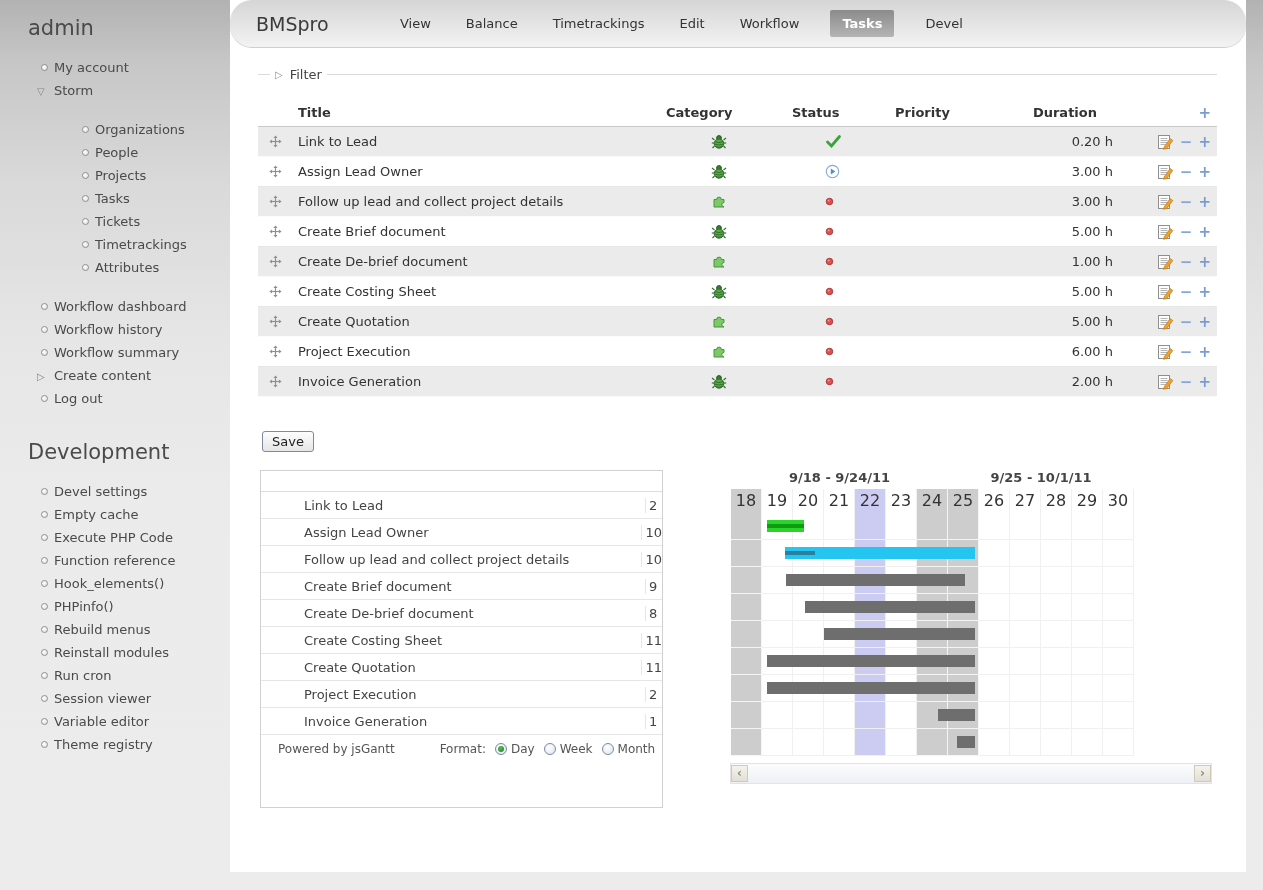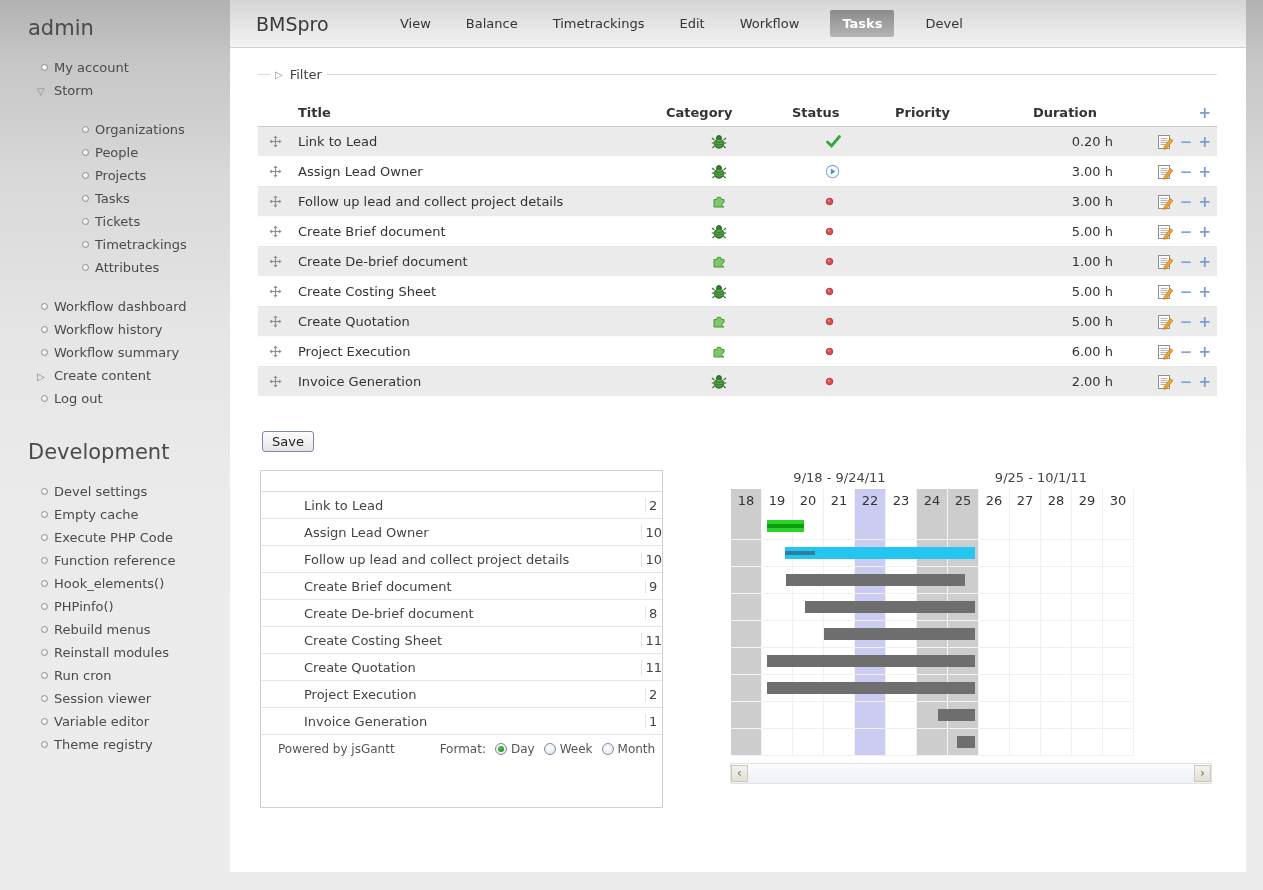--- a/index.html
+++ b/index.html
@@ -15,21 +15,21 @@
   ul.menu{list-style:none;margin:16px;padding:0;}
   ul.menu li{position:relative;line-height:23px;font-size:13px;color:#4a4a4a;padding-left:38px;cursor:pointer;}
   ul.menu ul li{padding-left:63px;}
   .bullet{position:absolute;left:25px;top:8px;width:5px;height:5px;border:1px solid #909090;border-radius:50%;
     background:radial-gradient(circle at 35% 35%,#ffffff,#dcdcdc);}
   ul.menu ul .bullet{left:50px;}
   .tri{position:absolute;left:21px;top:1px;font-size:10px;color:#8d8080;}
   
   .main{position:absolute;left:230px;top:0;width:1016px;height:872px;background:#ffffff;}
   .topbar{height:47px;background:linear-gradient(180deg,#d5d5d5,#f3f3f3);border-bottom:1px solid #cfcfcf;
-    display:flex;align-items:center;}
+    display:flex;align-items:center;border-radius:22px;}
   .brand{font-size:19px;color:#3a3a3a;margin-left:26px;width:112px;}
   .tabs{display:flex;gap:27px;align-items:flex-start;margin-left:28px;}
   .tab{font-size:13px;color:#333;padding:6px 4px;cursor:pointer;white-space:nowrap;}
   .tab.active{background:linear-gradient(180deg,#8b8b8b,#b4b4b4);color:#fff;font-weight:bold;padding:6px 12px;border-radius:2px;}
   .content{padding:16px 29px 0 28px;}
   
   .filter-row{display:flex;align-items:center;height:15px;margin-top:3px;}
   .f-line-a{width:12px;border-top:1px solid #dadada;}
   .f-arrow{color:#9a8c8c;font-size:10px;margin:0 7px 0 5px;line-height:10px;}
   .f-label{font-size:13px;color:#444;padding-right:5px;}
@@ -71,25 +71,25 @@
     white-space:nowrap;overflow:hidden;}
   .g-tdur{padding-left:3px;}
   .g-foot{height:27px;display:flex;align-items:center;font-size:12px;color:#555;padding-left:17px;white-space:nowrap;}
   .g-format{margin-left:45px;display:flex;align-items:center;gap:4px;}
   .g-format .opt{display:flex;align-items:center;gap:4px;margin-right:9px;cursor:pointer;}
   .radio{width:12px;height:12px;border-radius:50%;border:1px solid #7d8aa0;box-sizing:border-box;
     background:radial-gradient(circle at 40% 35%,#ffffff,#dde3ec);position:relative;}
   .radio.checked::after{content:'';position:absolute;left:2px;top:2px;width:6px;height:6px;border-radius:50%;
     background:radial-gradient(circle at 40% 35%,#58c058,#1c7a1c);}
   .g-right{position:absolute;left:473px;top:0;width:403px;}
-  .g-weeks{height:19px;display:flex;font-size:13px;color:#444;}
+  .g-weeks{height:19px;display:flex;font-size:13px;color:#444;font-weight:bold;}
   .g-week{text-align:center;}
   .g-days{height:24px;display:flex;}
   .g-day{width:31px;box-sizing:border-box;border-right:1px solid #f0f0f0;text-align:center;
-    font-size:13px;line-height:24px;color:#333;background:#fff;}
+    font-size:16px;line-height:24px;color:#333;background:#fff;}
   .g-day.weekend{background:#cdcdcd;border-right:1px solid #f5f5f5;}
   .g-day.today{background:#ccccf2;}
   .g-grid{position:relative;height:243px;}
   .g-grow{height:27px;display:flex;box-sizing:border-box;}
   .g-gcell{width:31px;box-sizing:border-box;border-right:1px solid #f0f0f0;border-bottom:1px solid #f0f0f0;background:#fff;}
   .g-gcell.weekend{background:#cdcdcd;border-right:1px solid #f5f5f5;border-bottom:1px solid #f5f5f5;}
   .g-gcell.today{background:#ccccf2;}
   .g-bar{position:absolute;height:12px;}
   .g-bar .prog{position:absolute;left:0;top:4px;height:4px;}
   .g-scroll{position:absolute;left:472px;top:293px;width:480px;height:19px;

